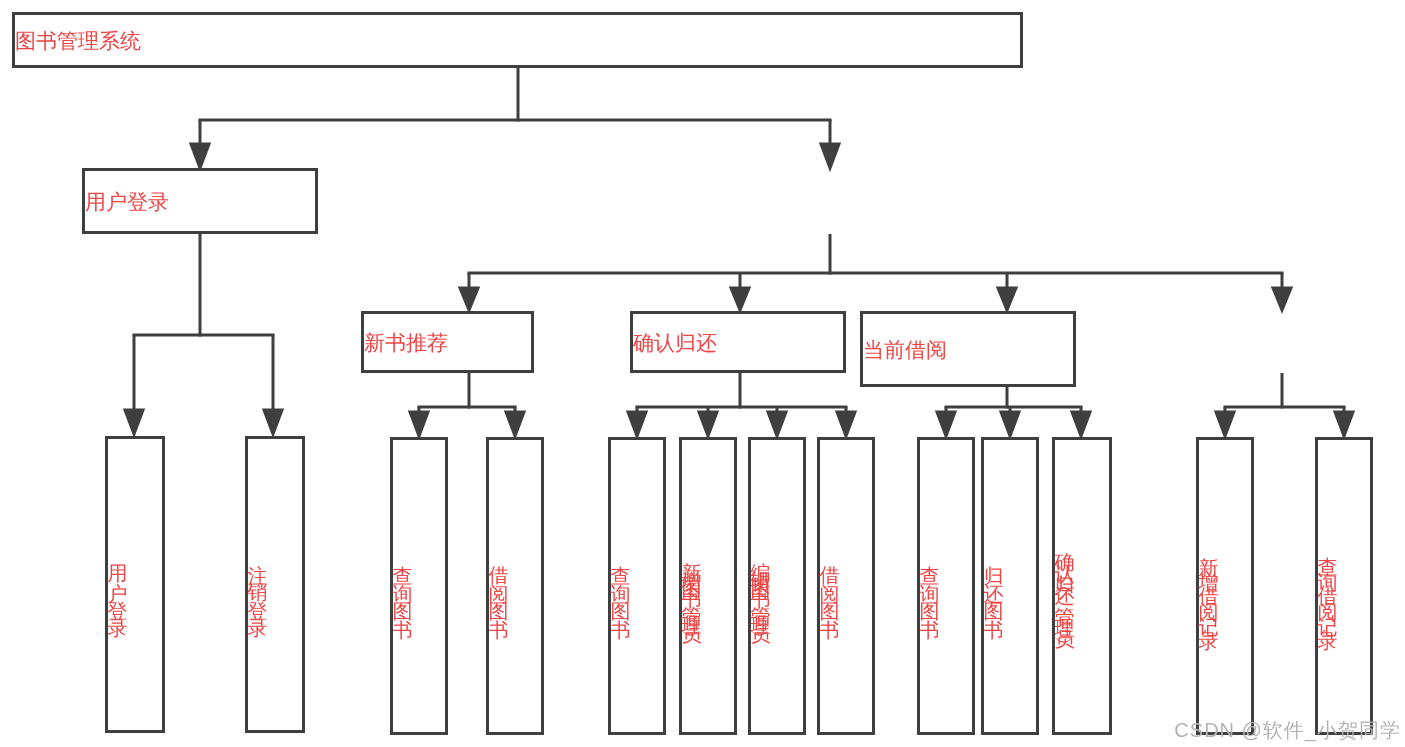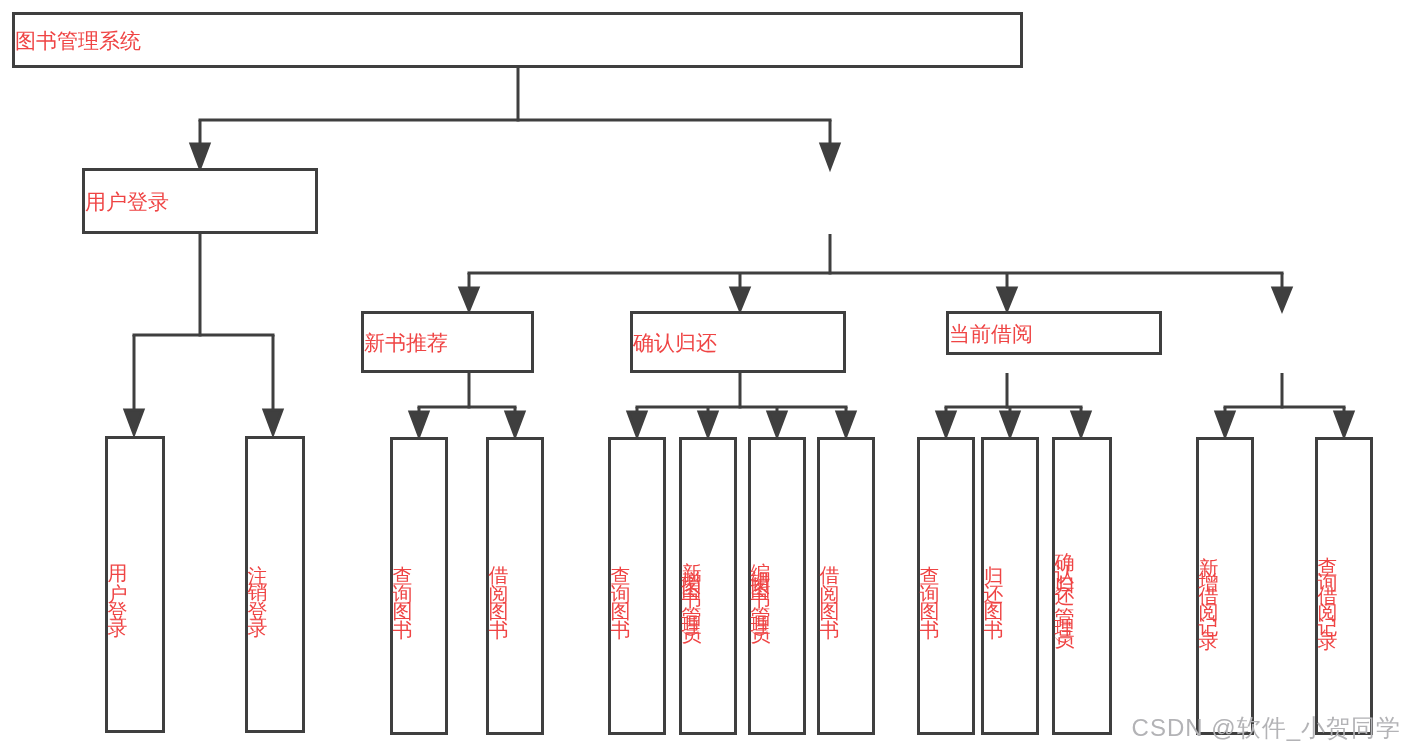--- a/index.html
+++ b/index.html
@@ -32,21 +32,21 @@
   }
   .v4 .lbl { letter-spacing: 18px; }
   .v6 .lbl { letter-spacing: 15px; }
   .v8 .lbl { letter-spacing: 11px; }
   .v9 .lbl { letter-spacing: 9px;  }
   #watermark {
     position: absolute;
     right: 4px;
     bottom: 3px;
     color: #b3b3b6;
-    font-size: 24px;
+    font-size: 20px;
     letter-spacing: 1px;
     pointer-events: none;
   }
 </style>
 </head>
 <body>
 
 <div id="canvas">
 
   <svg id="wires" viewBox="0 0 1405 747" stroke="#3f3f3f" stroke-width="3" fill="#3f3f3f">
@@ -125,21 +125,21 @@
   <div class="box" style="left:82px; top:168px; width:236px; height:66px;">
     <span class="lbl">用户登录</span>
   </div>
 
   <div class="box" style="left:361px; top:311px; width:173px; height:62px;">
     <span class="lbl">新书推荐</span>
   </div>
   <div class="box" style="left:630px; top:311px; width:216px; height:62px;">
     <span class="lbl">确认归还</span>
   </div>
-  <div class="box" style="left:946px; top:311px; width:216px; height:44px;">
+  <div class="box" style="left:860px; top:311px; width:216px; height:76px;">
     <span class="lbl">当前借阅</span>
   </div>
 
   <div class="box vbox v4" style="left:105px; top:436px; width:60px; height:297px;">
     <span class="lbl">用户登录</span>
   </div>
   <div class="box vbox v4" style="left:245px; top:436px; width:60px; height:297px;">
     <span class="lbl">注销登录</span>
   </div>
 

